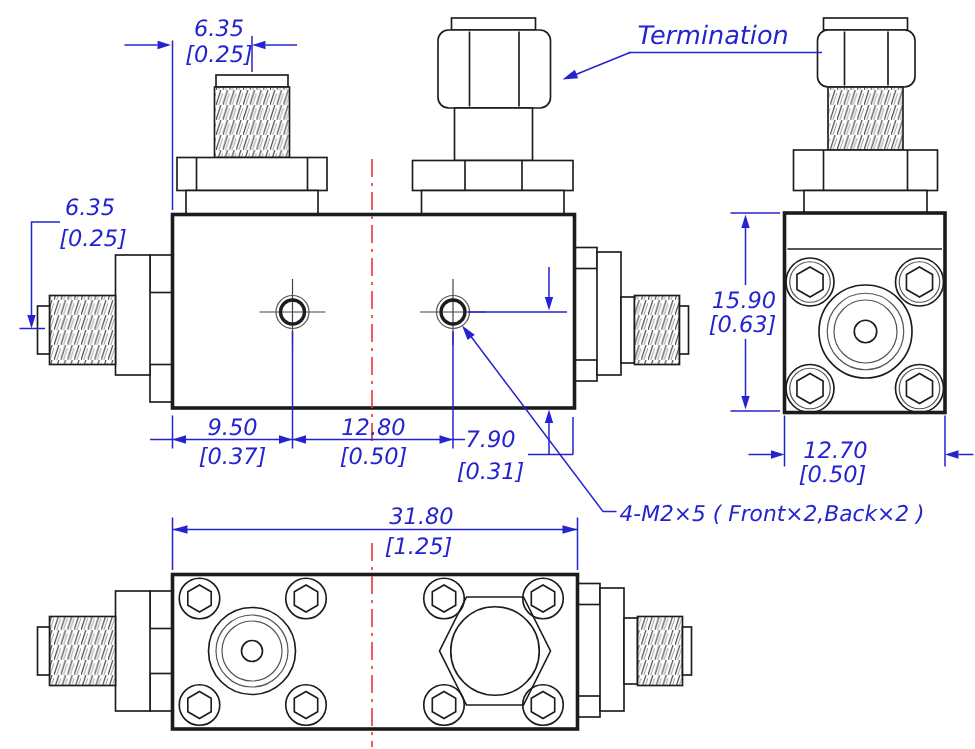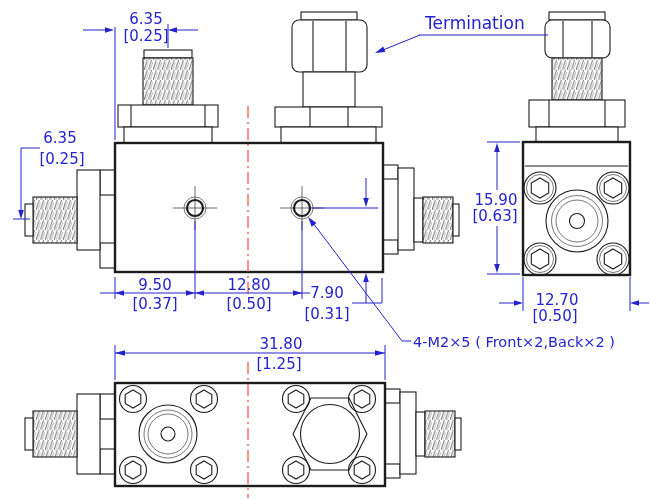--- a/index.html
+++ b/index.html
@@ -1,20 +1,20 @@
 <!DOCTYPE html>
 <html style="--blu: #2323cf; --red: #ee3a3a; --ink: #1c1c1c; --bg: #ffffff;"><head>
 <meta charset="utf-8">
 <style>
   :root{
     --blu:#2323cf; --red:#ee3a3a; --ink:#1c1c1c; --bg:#ffffff;
   }
   html,body{margin:0;padding:0;background:var(--bg,#fff);}
   .stage{width:650px;height:499px;background:var(--bg,#fff);position:relative;overflow:hidden;
-         font-family:"DejaVu Sans", sans-serif;}
+         font-family:"DejaVu Sans", sans-serif;font-style:italic;}
   svg{display:block}
   .bk{stroke:var(--ink,#1c1c1c);fill:#fff;stroke-width:1.1;}
   .bk-no{stroke:var(--ink,#1c1c1c);fill:none;stroke-width:1.1;}
   .thick{stroke-width:2.4;}
   .thin{stroke:#555;fill:none;stroke-width:0.8;}
   .cross{stroke:#444;stroke-width:0.8;}
   .thr{fill:url(#thr);stroke:var(--ink,#1c1c1c);stroke-width:1.1;}
   .dim{stroke:var(--blu,#2323cf);stroke-width:1;fill:none;}
   .ar{fill:var(--blu,#2323cf);stroke:none;}
   .ctr{stroke:var(--red,#ee3a3a);stroke-width:1.1;fill:none;stroke-dasharray:12 4 2 4;}

